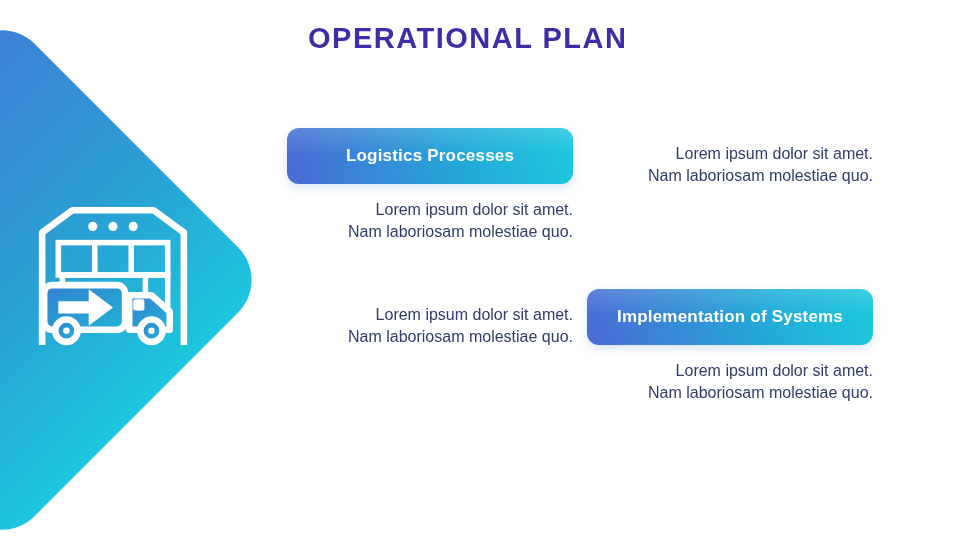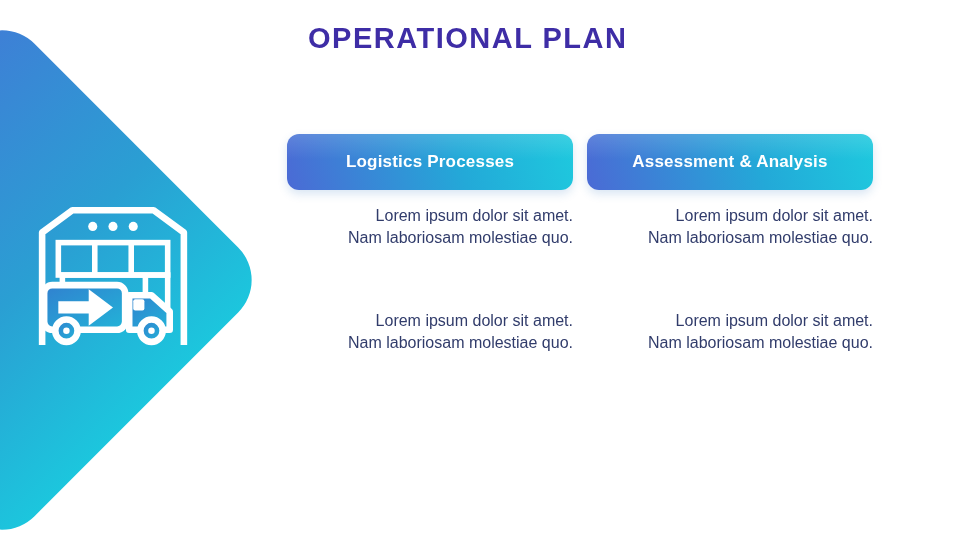--- a/index.html
+++ b/index.html
@@ -38,21 +38,21 @@
     margin: 0;
     font-size: 29px;
     font-weight: 700;
     letter-spacing: 1.5px;
     color: #3e2da6;
     white-space: nowrap;
   }
 
   .content-grid {
     position: absolute;
-    left: 287px; top: 134px;
+    left: 287px; top: 128px;
     width: 586px;
     display: grid;
     grid-template-columns: 286px 286px;
     column-gap: 14px;
     row-gap: 46px;
   }
 
   .plan-item { display: flex; flex-direction: column; align-items: stretch; }
 
   .pill {
@@ -130,37 +130,37 @@
       <div class="pill">
         <span class="pill-label">Logistics Processes</span>
       </div>
       <p class="desc">
         <span>Lorem ipsum dolor sit amet.</span><br>
         <span>Nam laboriosam molestiae quo.</span>
       </p>
     </div>
 
     <div class="plan-item">
-      <div class="pill">
-        <span class="pill-label">Assessment &amp; Analysis</span>
-      </div>
       <p class="desc">
         <span>Lorem ipsum dolor sit amet.</span><br>
         <span>Nam laboriosam molestiae quo.</span>
       </p>
     </div>
 
     <div class="plan-item">
       <p class="desc">
         <span>Lorem ipsum dolor sit amet.</span><br>
         <span>Nam laboriosam molestiae quo.</span>
       </p>
     </div>
 
     <div class="plan-item">
+      <div class="pill">
+        <span class="pill-label">Implementation of Systems</span>
+      </div>
       <p class="desc">
         <span>Lorem ipsum dolor sit amet.</span><br>
         <span>Nam laboriosam molestiae quo.</span>
       </p>
     </div>
 
   </div>
 </div>
 
 </body></html>

